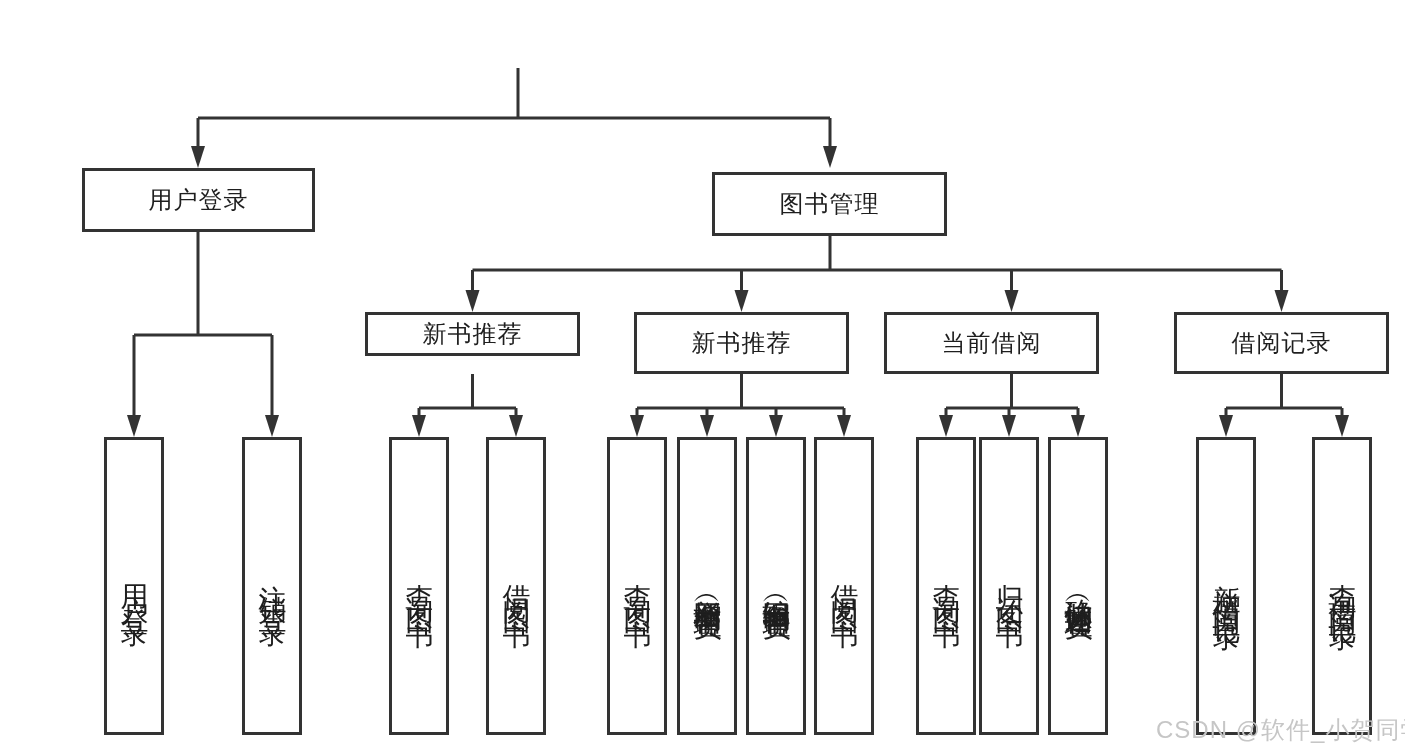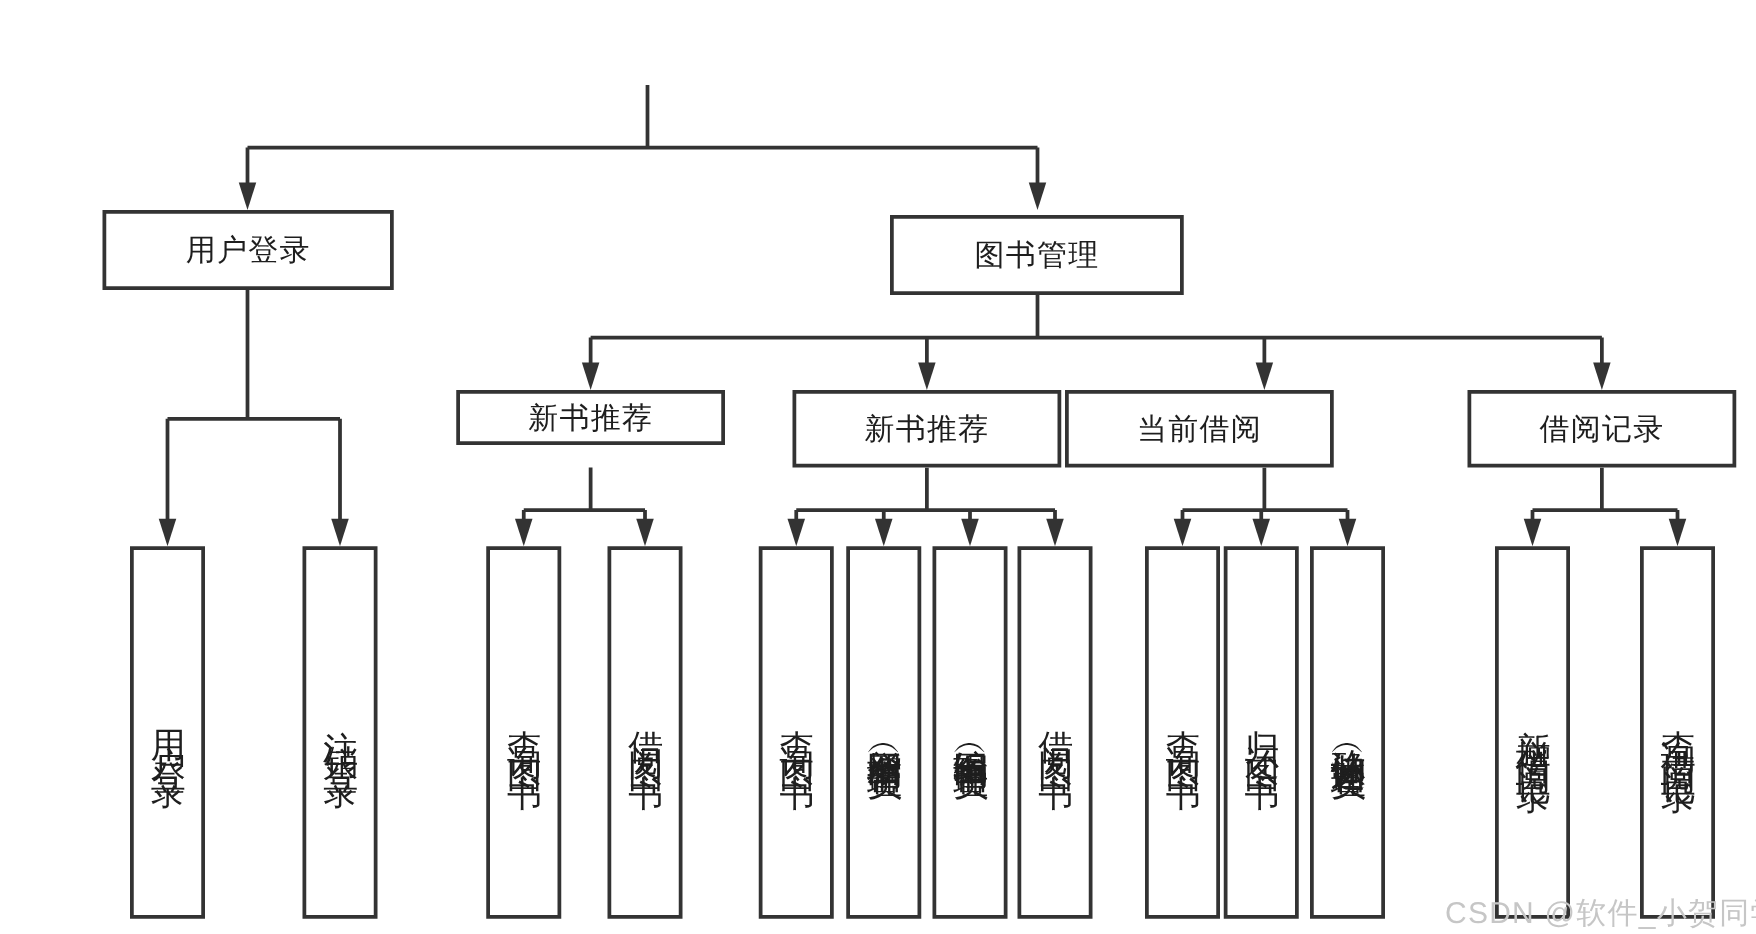--- a/index.html
+++ b/index.html
@@ -85,21 +85,21 @@
     <polygon points="1219,415 1233,415 1226,437" fill="#333333"></polygon>
     <polygon points="1335,415 1349,415 1342,437" fill="#333333"></polygon>
   </svg>
 
 
   <div class="node h-node" style="left:82px; top:168px; width:233px; height:64px;">用户登录</div>
   <div class="node h-node" style="left:712px; top:172px; width:235px; height:64px;">图书管理</div>
 
   <div class="node h-node" style="left:365px; top:312px; width:215px; height:44px;">新书推荐</div>
   <div class="node h-node" style="left:634px; top:312px; width:215px; height:62px;">新书推荐</div>
-  <div class="node h-node" style="left:852px; top:312px; width:215px; height:62px;">当前借阅</div>
+  <div class="node h-node" style="left:884px; top:312px; width:215px; height:62px;">当前借阅</div>
   <div class="node h-node" style="left:1174px; top:312px; width:215px; height:62px;">借阅记录</div>
 
   <div class="node leaf sp4" style="left:104px; top:437px; width:60px; height:298px;">用户登录</div>
   <div class="node leaf sp4" style="left:242px; top:437px; width:60px; height:298px;">注销登录</div>
 
   <div class="node leaf sp4" style="left:389px; top:437px; width:60px; height:298px;">查询图书</div>
   <div class="node leaf sp4" style="left:486px; top:437px; width:60px; height:298px;">借阅图书</div>
 
   <div class="node leaf sp4" style="left:607px; top:437px; width:60px; height:298px;">查询图书</div>
   <div class="node leaf sp9" style="left:677px; top:437px; width:60px; height:298px;">新增图书（管理员）</div>

